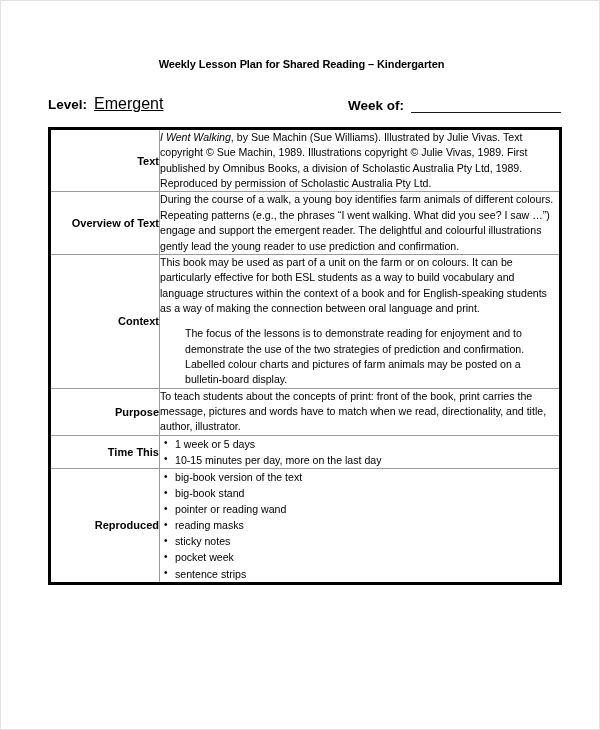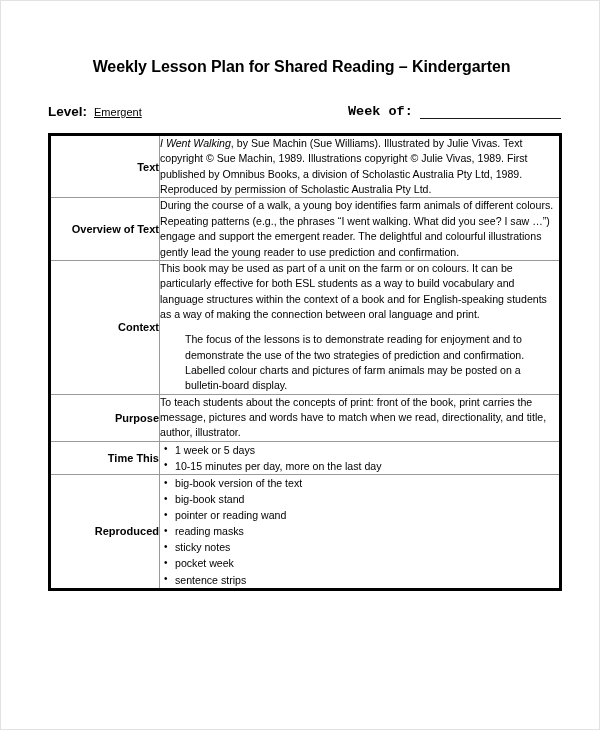--- a/index.html
+++ b/index.html
@@ -20,21 +20,21 @@
     width: 600px;
     height: 730px;
     background: #ffffff;
     border: 1px solid #e2e2e2;
     padding: 40px 38px 0 47px;
   }
 
   
   .doc-title {
     text-align: center;
-    font-size: 16px;
+    font-size: 11px;
     font-weight: bold;
     letter-spacing: -0.1px;
     margin: 17px 0 0 0;
     padding-right: 6px;
   }
 
   .meta-row {
     display: flex;
     align-items: flex-end;
     margin-top: 24px;
@@ -44,30 +44,29 @@
     display: flex;
     align-items: baseline;
     width: 300px;
   }
   .meta-label {
     font-size: 13.5px;
     font-weight: bold;
     white-space: nowrap;
   }
   .meta-value {
-    font-size: 11px;
+    font-size: 16px;
     text-decoration: underline;
     margin-left: 7px;
     white-space: nowrap;
   }
   .meta-right {
     display: flex;
     align-items: flex-end;
     flex: 1;
-    font-family: Liberation Mono, monospace;
   }
   .week-label {
     font-size: 13.5px;
     font-weight: bold;
     white-space: nowrap;
   }
   .week-blank {
     flex: 1;
     border-bottom: 1.6px solid #1a1a1a;
     margin-left: 7px;

